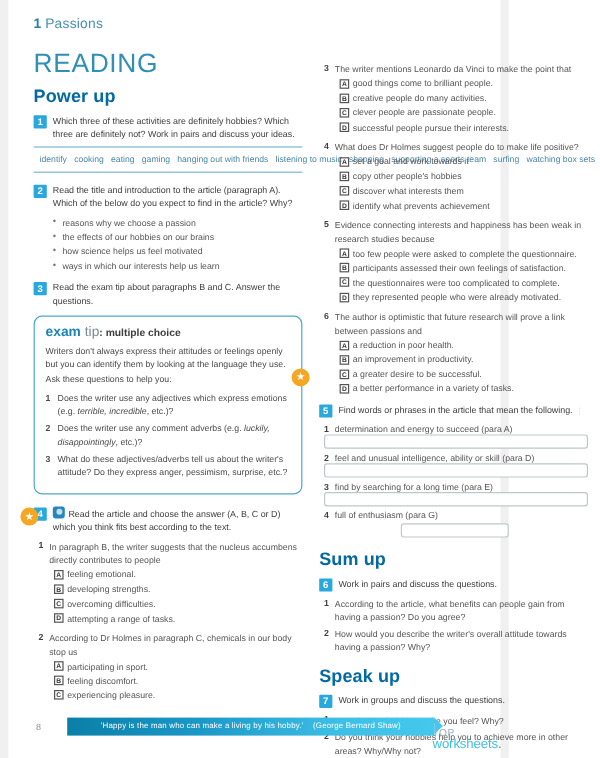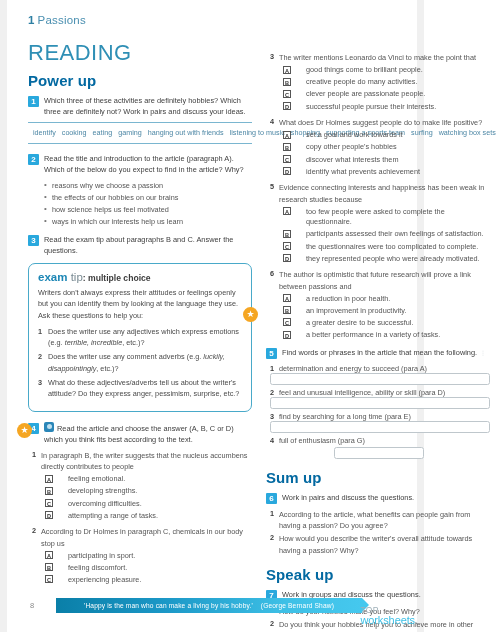--- a/index.html
+++ b/index.html
@@ -231,21 +231,20 @@
   .subq .sq-text {
     font-size: 7.3px;
     line-height: 1.55;
     color: #555;
   }
   .opts { margin: 0 0 2px 17px; }
   .opt {
     display: flex;
     align-items: flex-start;
     margin-bottom: 1.5px;
-    gap: 12px;
   }
   .opt-letter {
     flex: 0 0 auto;
     width: 8px; height: 8px;
     border: .8px solid #555;
     font-size: 5.6px;
     font-weight: bold;
     line-height: 8px;
     text-align: center;
     color: #333;

